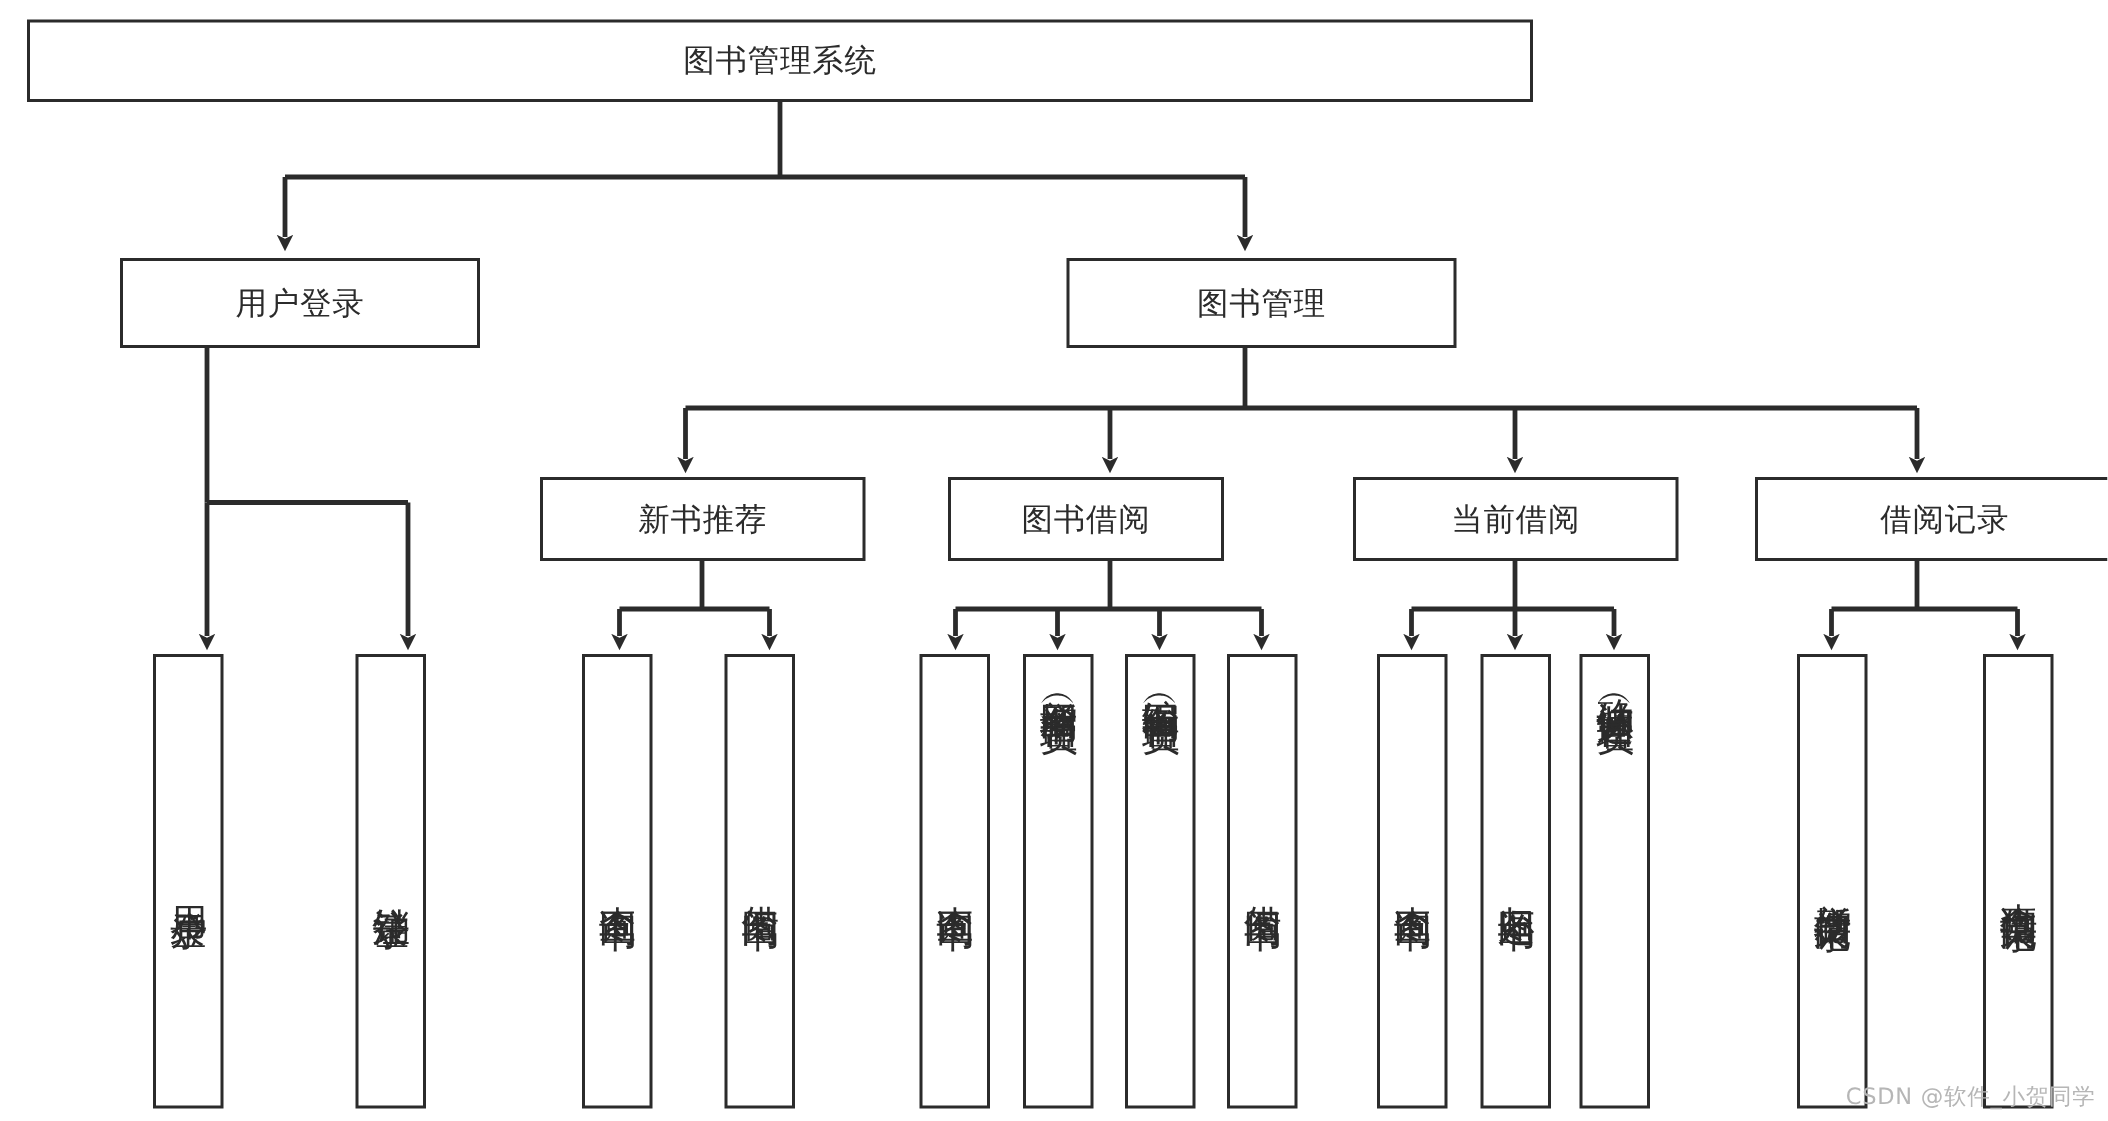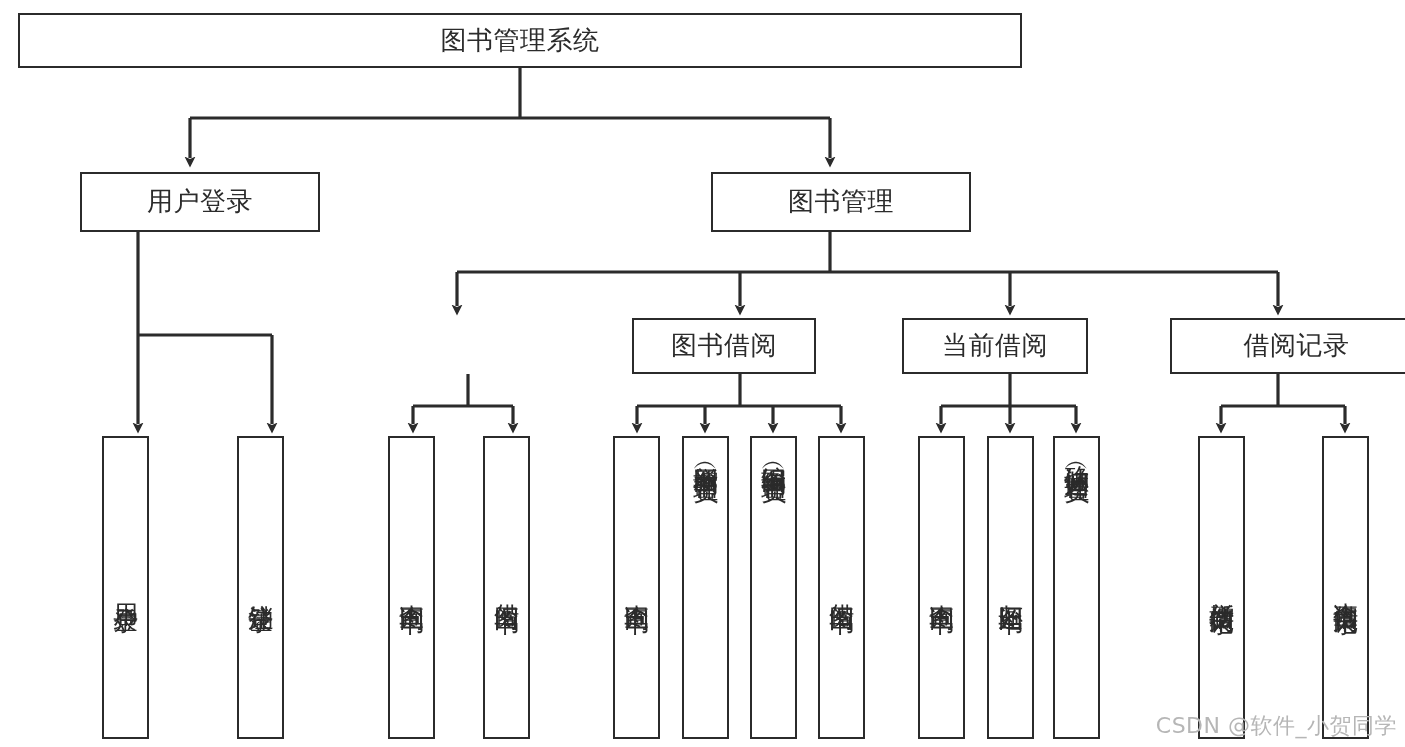--- a/index.html
+++ b/index.html
@@ -29,21 +29,21 @@
     box-sizing: border-box;
     border: 2px solid #2b2b2b;
     background: #ffffff;
     color: #2b2b2b;
     display: flex;
     align-items: center;
     justify-content: center;
     z-index: 2;
   }
   .node .lbl {
-    font-size: 26px;
+    font-size: 21px;
     line-height: 1.05;
     letter-spacing: 0.5px;
     white-space: nowrap;
     color: #2b2b2b;
   }
   .node.leaf {
     align-items: flex-start;
     justify-content: center;
     padding-top: 8px;
   }
@@ -57,21 +57,21 @@
     text-align: left;
   }
   .node.leaf.centered {
     align-items: center;
     padding-top: 0;
   }
   #watermark {
     position: absolute;
     right: 8px;
     bottom: 6px;
-    font-size: 22px;
+    font-size: 15px;
     color: #b6b6b6;
     z-index: 5;
     white-space: nowrap;
     letter-spacing: 0.5px;
   }
 </style>
 </head>
 <body>
 
 <div id="stage">
@@ -130,24 +130,27 @@
     <span class="lbl">图书管理系统</span>
   </div>
 
   <div class="node" style="left:80px; top:172px; width:240px; height:60px;">
     <span class="lbl">用户登录</span>
   </div>
   <div class="node" style="left:711px; top:172px; width:260px; height:60px;">
     <span class="lbl">图书管理</span>
   </div>
 
+  <div class="node" style="left:360px; top:318px; width:217px; height:56px;">
+    <span class="lbl">新书推荐</span>
+  </div>
   <div class="node" style="left:632px; top:318px; width:184px; height:56px;">
     <span class="lbl">图书借阅</span>
   </div>
-  <div class="node" style="left:902px; top:318px; width:186px; height:56px;">
+  <div class="node" style="left:902px; top:318px; width:217px; height:56px;">
     <span class="lbl">当前借阅</span>
   </div>
   <div class="node" style="left:1170px; top:318px; width:253px; height:56px;">
     <span class="lbl">借阅记录</span>
   </div>
 
   <div class="node leaf centered" style="left:102px; top:436px; width:47px; height:303px;">
     <span class="lbl">用户登录</span>
   </div>
   <div class="node leaf centered" style="left:237px; top:436px; width:47px; height:303px;">

